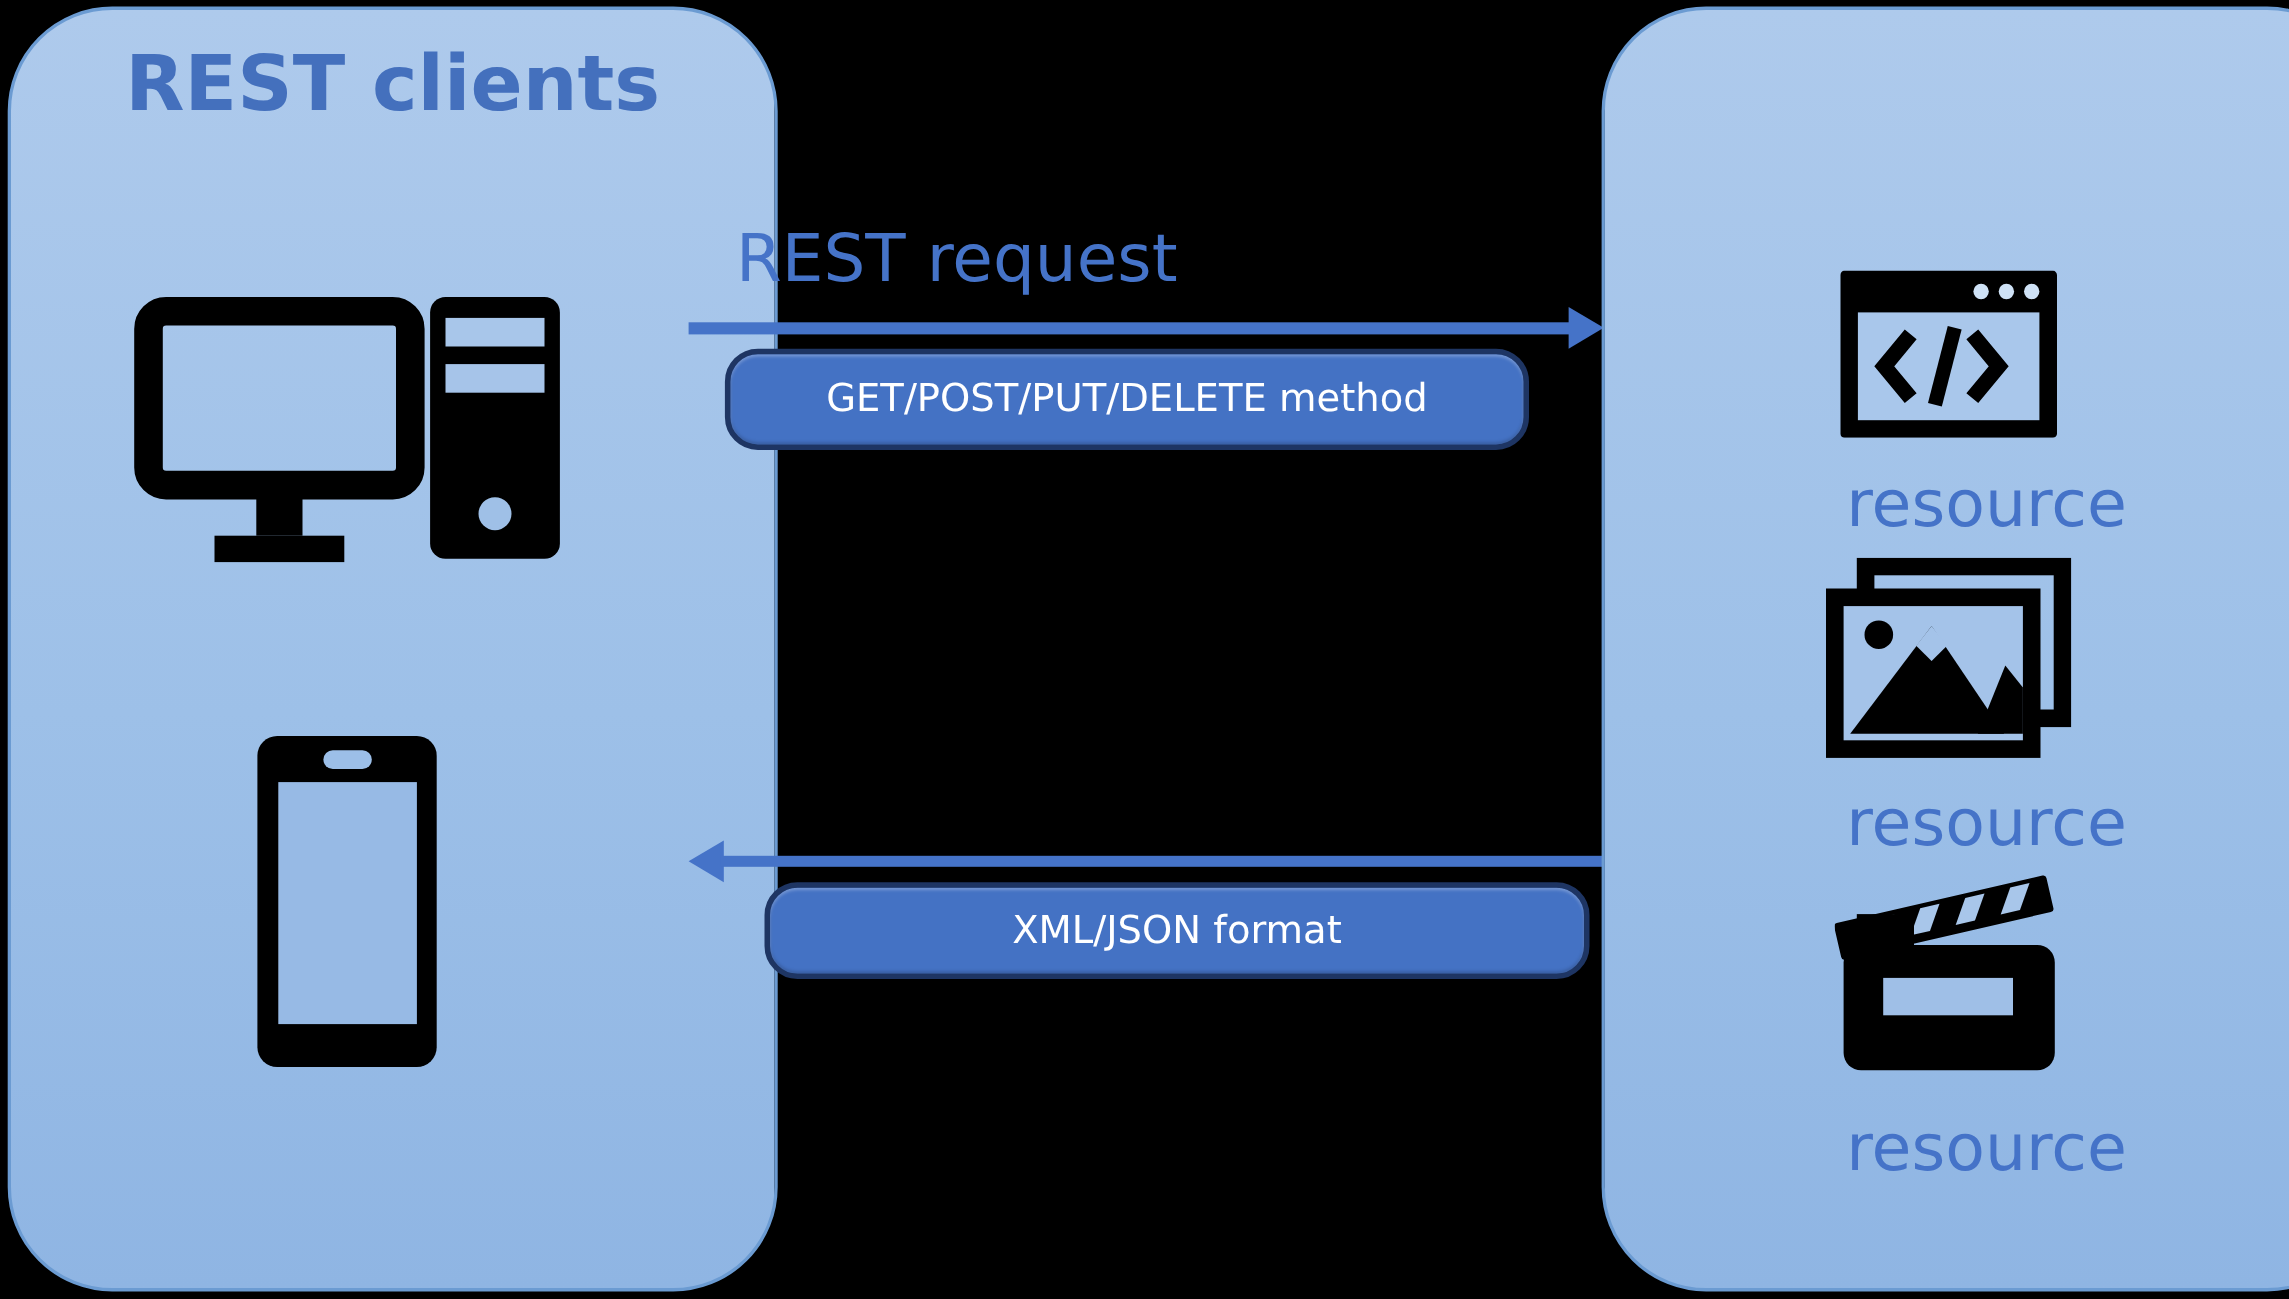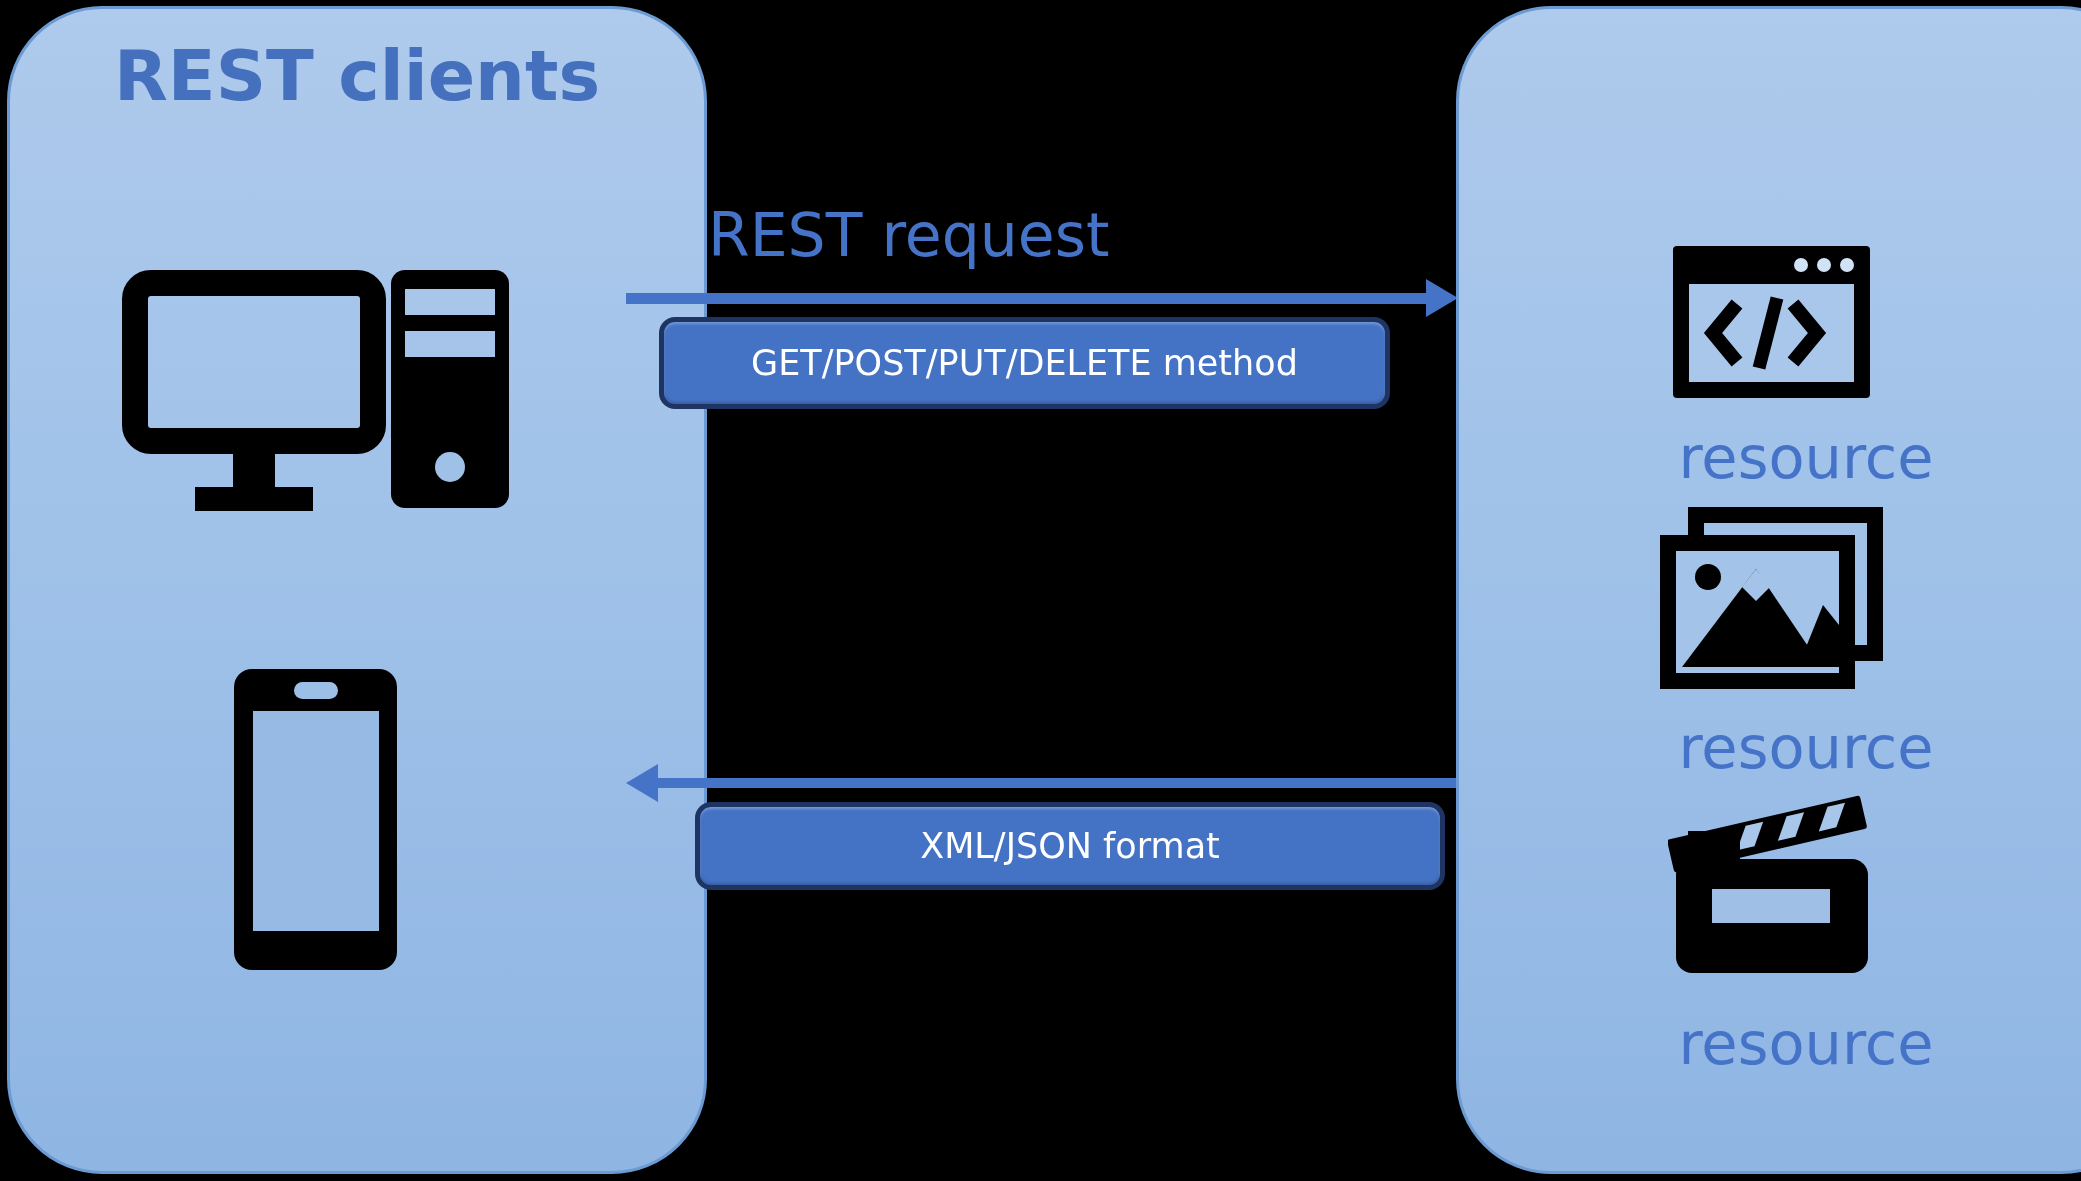--- a/index.html
+++ b/index.html
@@ -17,21 +17,21 @@
   .panel.right{left:1456px;}
   .panel-title{position:absolute;top:26px;left:0;width:100%;text-align:center;
     font-size:70px;font-weight:bold;color:var(--title-color);letter-spacing:0px;}
   .abs{position:absolute;}
   .arrow-label{position:absolute;font-size:60px;color:var(--accent);white-space:nowrap;}
   .arrow-line{position:absolute;background:var(--accent);}
   .arrow-head{position:absolute;width:0;height:0;}
   .arrow-head.rt{border-top:19px solid transparent;border-bottom:19px solid transparent;border-left:32px solid var(--accent);}
   .arrow-head.lt{border-top:19px solid transparent;border-bottom:19px solid transparent;border-right:32px solid var(--accent);}
   .msg-box{position:absolute;box-sizing:border-box;background:var(--box-fill);
-    border:5px solid var(--box-border);border-radius:16px;color:var(--box-text-color);
+    border:5px solid var(--box-border);border-radius:30px;color:var(--box-text-color);
     display:flex;align-items:center;justify-content:center;font-size:35px;white-space:nowrap;
     box-shadow:inset 0 2px 3px rgba(255,255,255,.28), inset 0 -2px 3px rgba(0,0,0,.18);}
   .resource-label{position:absolute;left:0;width:100%;text-align:center;
     font-size:59px;color:var(--accent);}
   svg{display:block;}
 </style>
 </head>
 <body>
 
 <div class="canvas">
@@ -49,21 +49,21 @@
       <circle cx="329" cy="198" r="15" fill="#9fc0e7"></circle>
     </svg>
 
     <svg class="abs" style="left:223px;top:659px" width="165" height="303" viewBox="0 0 165 303">
       <rect x="1" y="1" width="163" height="301" rx="18" fill="#000"></rect>
       <rect x="61" y="14" width="44" height="17" rx="8.5" fill="#9cbfe8"></rect>
       <rect x="20" y="43" width="126" height="220" fill="#97bae5"></rect>
     </svg>
   </section>
 
-  <div class="arrow-label" style="left:708px;top:200px">REST request</div>
+  <div class="arrow-label" style="left:669px;top:200px">REST request</div>
   <div class="arrow-line" style="left:626px;top:293px;width:804px;height:11px"></div>
   <div class="arrow-head rt" style="left:1426px;top:279px"></div>
   <div class="msg-box" style="left:659px;top:317px;width:731px;height:92px">GET/POST/PUT/DELETE method</div>
 
   <div class="arrow-head lt" style="left:626px;top:764px"></div>
   <div class="arrow-line" style="left:655px;top:778px;width:802px;height:10px"></div>
   <div class="msg-box" style="left:695px;top:802px;width:750px;height:88px">XML/JSON format</div>
 
   <section class="panel right">
 

